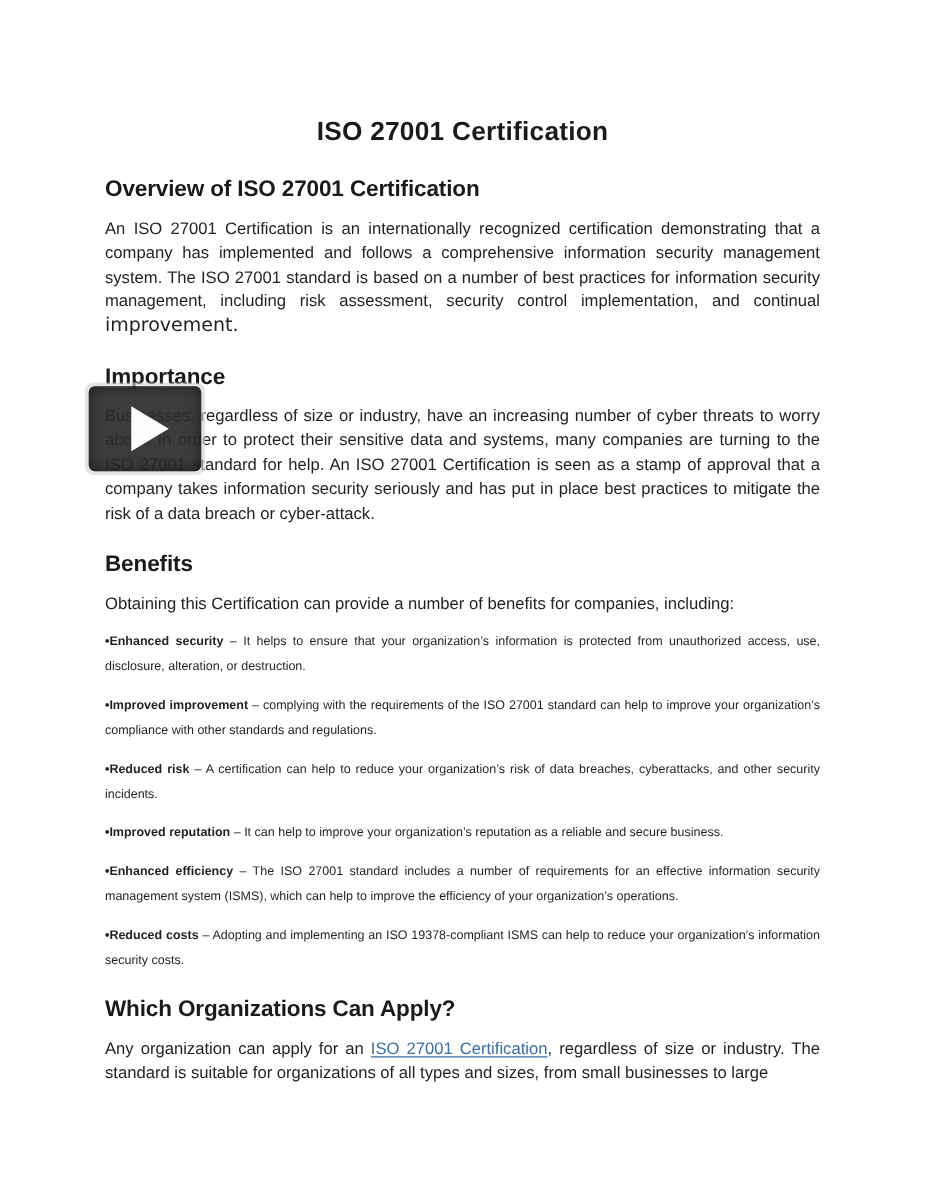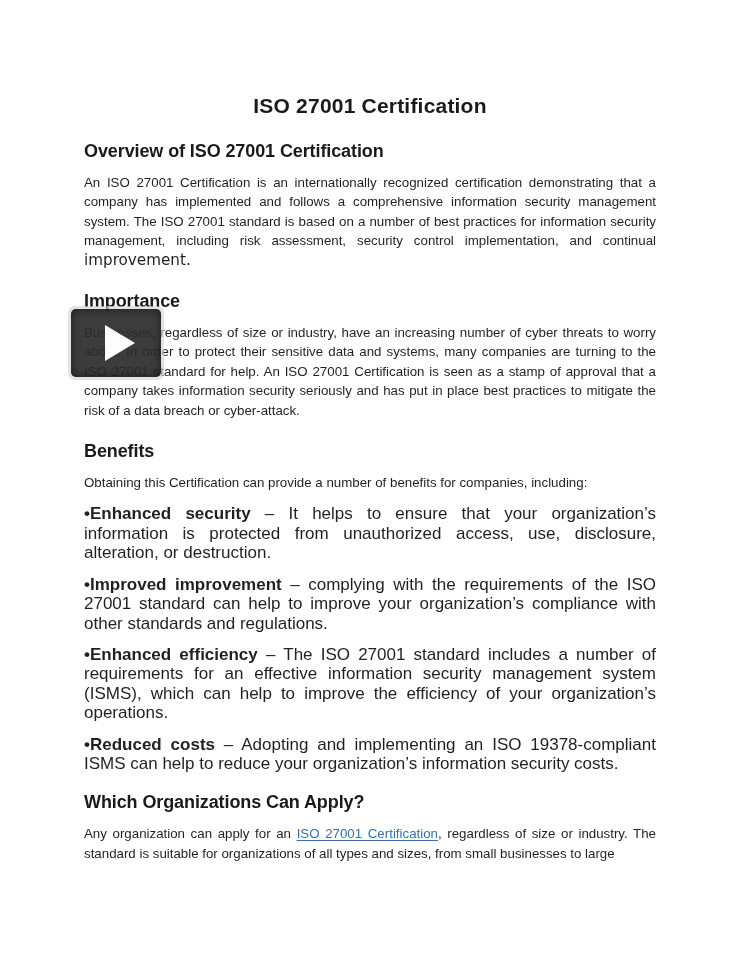--- a/index.html
+++ b/index.html
@@ -71,21 +71,21 @@
   }
   p.body .big-word {
     font-size: 15.2px;
     font-family: "DejaVu Sans", sans-serif;
   }
 
   
   p.bullet {
     margin: 0;
     padding-top: 12px;
-    font-size: 17px;
+    font-size: 10px;
     line-height: 19.4px;
     text-align: justify;
     text-justify: inter-word;
     color: #231f20;
   }
   p.bullet .bullet-mark {
     font-weight: bold;
   }
   p.bullet .lead {
     font-weight: bold;
@@ -150,21 +150,23 @@
     <p class="body">Businesses, regardless of size or industry, have an increasing number of cyber threats to worry about. In order to protect their sensitive data and systems, many companies are turning to the ISO 27001 standard for help. An ISO 27001 Certification is seen as a stamp of approval that a company takes information security seriously and has put in place best practices to mitigate the risk of a data breach or cyber-attack.</p>
 
     <h2 class="section-heading">Benefits</h2>
 
     <p class="body">Obtaining this Certification can provide a number of benefits for companies, including:</p>
 
     <p class="bullet"><span class="bullet-mark">•</span><span class="lead">Enhanced security</span><span> – It helps to ensure that your organization’s information is protected from unauthorized access, use, disclosure, alteration, or destruction.</span></p>
 
     <p class="bullet"><span class="bullet-mark">•</span><span class="lead">Improved improvement</span><span> – complying with the requirements of the ISO 27001 standard can help to improve your organization’s compliance with other standards and regulations.</span></p>
 
+    <p class="bullet"><span class="bullet-mark">•</span><span class="lead">Reduced risk</span><span> – A certification can help to reduce your organization’s risk of data breaches, cyberattacks, and other security incidents.</span></p>
 
+    <p class="bullet"><span class="bullet-mark">•</span><span class="lead">Improved reputation</span><span> – It can help to improve your organization’s reputation as a reliable and secure business.</span></p>
 
     <p class="bullet"><span class="bullet-mark">•</span><span class="lead">Enhanced efficiency</span><span> – The ISO 27001 standard includes a number of requirements for an effective information security management system (ISMS), which can help to improve the efficiency of your organization’s operations.</span></p>
 
     <p class="bullet"><span class="bullet-mark">•</span><span class="lead">Reduced costs</span><span> – Adopting and implementing an ISO 19378-compliant ISMS can help to reduce your organization’s information security costs.</span></p>
 
     <h2 class="section-heading tight">Which Organizations Can Apply?</h2>
 
     <p class="body"><span>Any organization can apply for an </span><a class="doc-link" href="#">ISO 27001 Certification</a><span>, regardless of size or industry. The standard is suitable for organizations of all types and sizes, from small businesses to large</span></p>
 
   </div>

